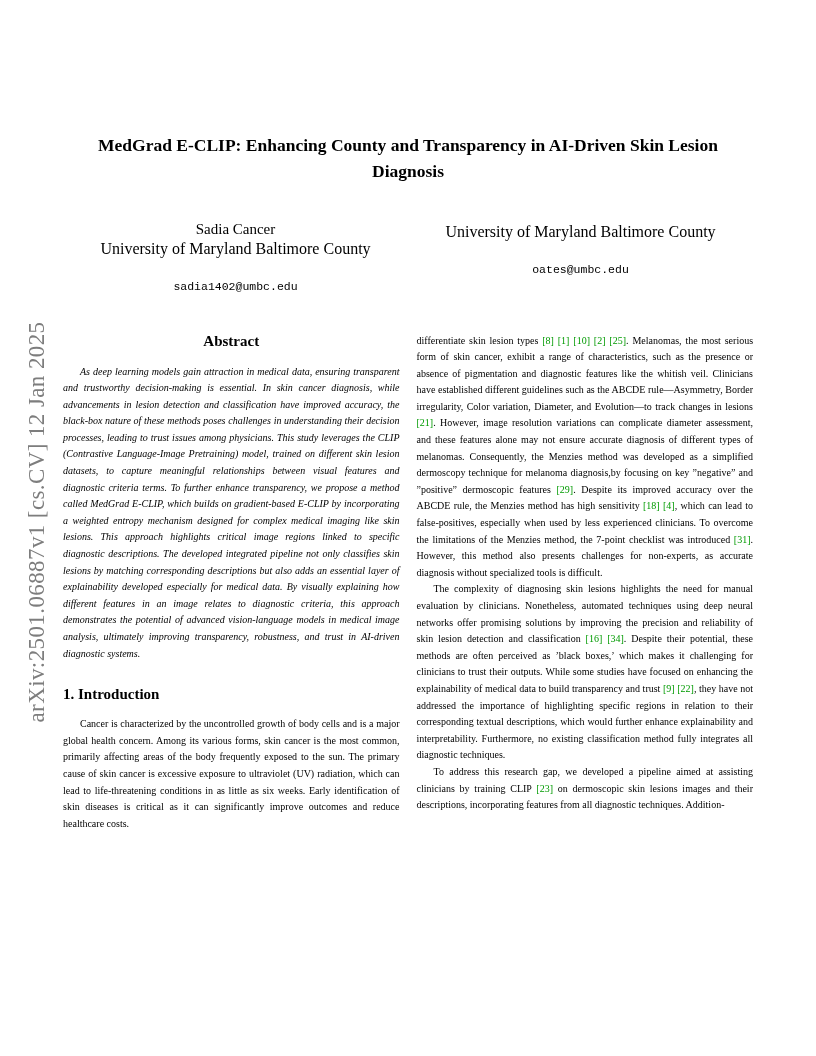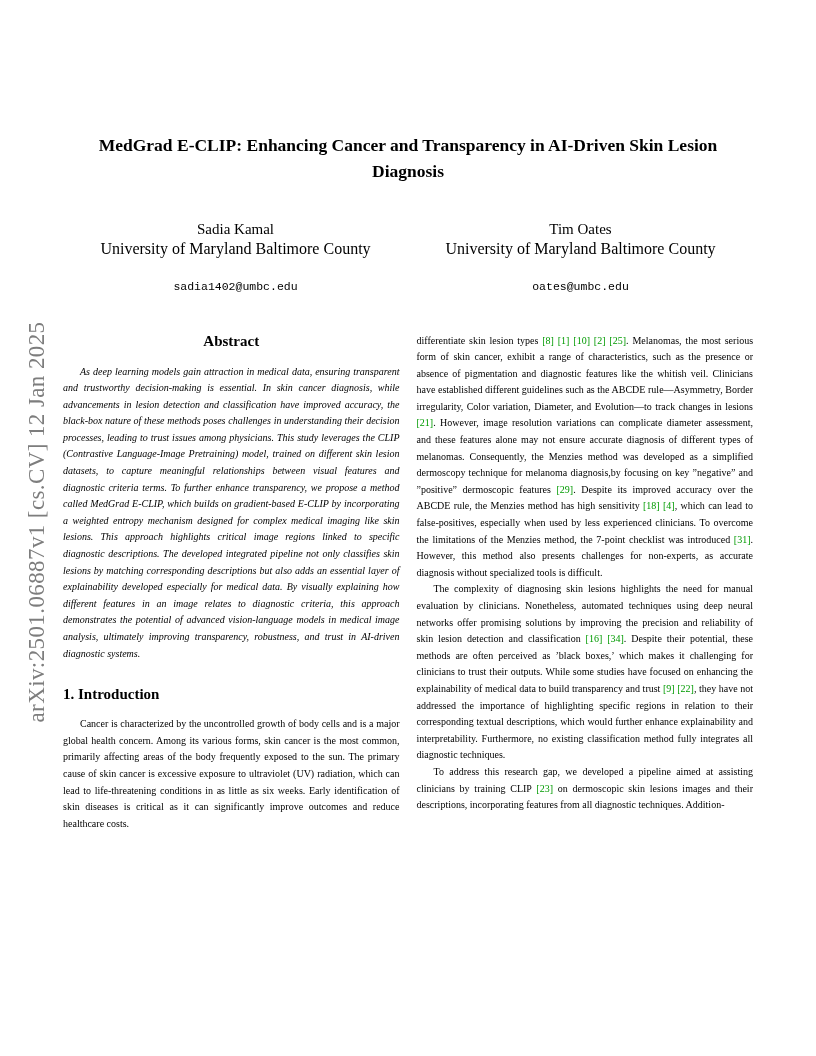--- a/index.html
+++ b/index.html
@@ -63,30 +63,29 @@
   }
   .cite { color: #009a00; }
 </style>
 </head>
 <body>
 
 <div class="page">
 
   <div class="watermark">arXiv:2501.06887v1  [cs.CV]  12 Jan 2025</div>
 
-  <h1 class="title">MedGrad E-CLIP: Enhancing Cancer and Transparency in AI-Driven Skin Lesion Diagnosis</h1>
+  <h1 class="title">MedGrad E-CLIP: Enhancing County and Transparency in AI-Driven Skin Lesion Diagnosis</h1>
 
   <div class="authors">
     <div class="author">
-      <div class="author-name">Sadia Kamal</div>
+      <div class="author-name">Sadia Cancer</div>
       <div class="author-affil">University of Maryland Baltimore County</div>
       <div class="author-email">sadia1402@umbc.edu</div>
     </div>
     <div class="author">
-      <div class="author-name">Tim Oates</div>
       <div class="author-affil">University of Maryland Baltimore County</div>
       <div class="author-email">oates@umbc.edu</div>
     </div>
   </div>
 
   <div class="columns">
 
     <div class="col">
       <h2 class="abstract-heading">Abstract</h2>
       <p class="abstract-text indent">As deep learning models gain attraction in medical data, ensuring transparent and trustworthy decision-making is essential. In skin cancer diagnosis, while advancements in lesion detection and classification have improved accuracy, the black-box nature of these methods poses challenges in understanding their decision processes, leading to trust issues among physicians. This study leverages the CLIP (Contrastive Language-Image Pretraining) model, trained on different skin lesion datasets, to capture meaningful relationships between visual features and diagnostic criteria terms. To further enhance transparency, we propose a method called MedGrad E-CLIP, which builds on gradient-based E-CLIP by incorporating a weighted entropy mechanism designed for complex medical imaging like skin lesions. This approach highlights critical image regions linked to specific diagnostic descriptions. The developed integrated pipeline not only classifies skin lesions by matching corresponding descriptions but also adds an essential layer of explainability developed especially for medical data. By visually explaining how different features in an image relates to diagnostic criteria, this approach demonstrates the potential of advanced vision-language models in medical image analysis, ultimately improving transparency, robustness, and trust in AI-driven diagnostic systems.</p>

